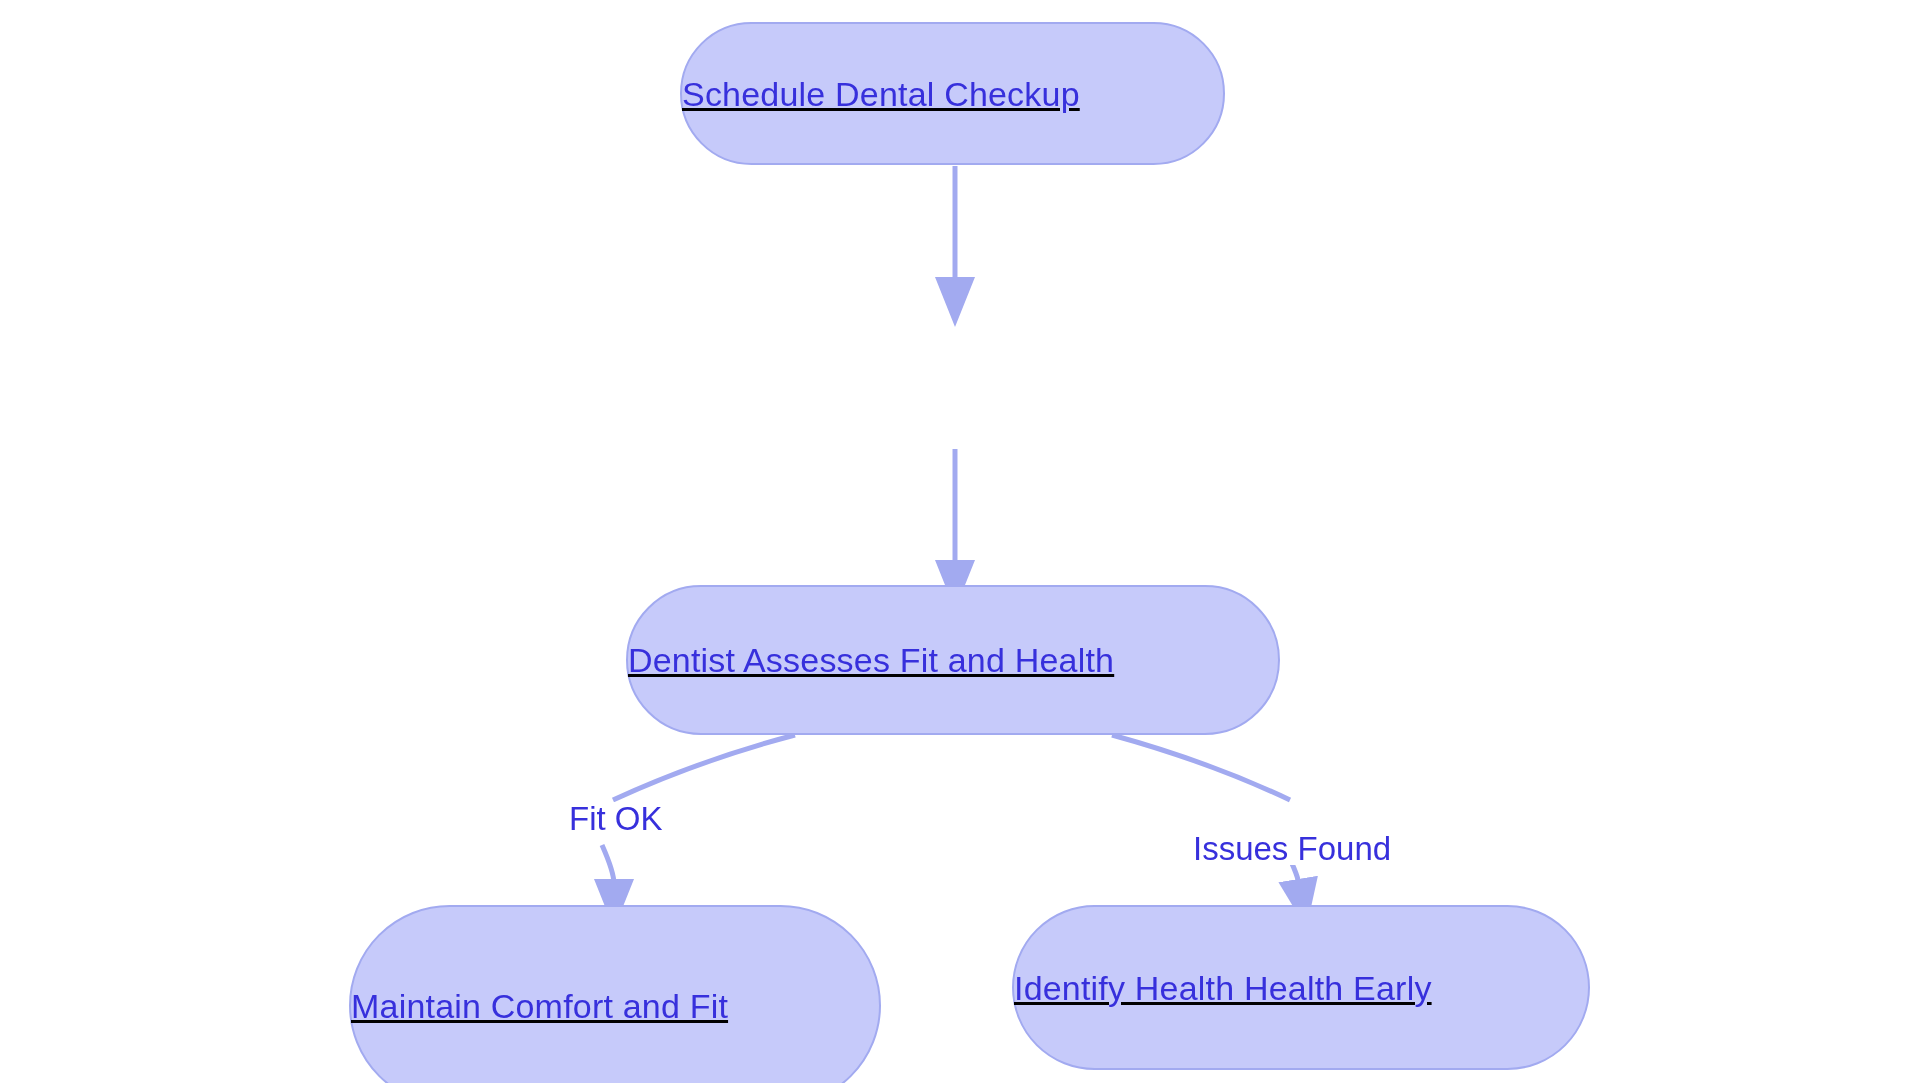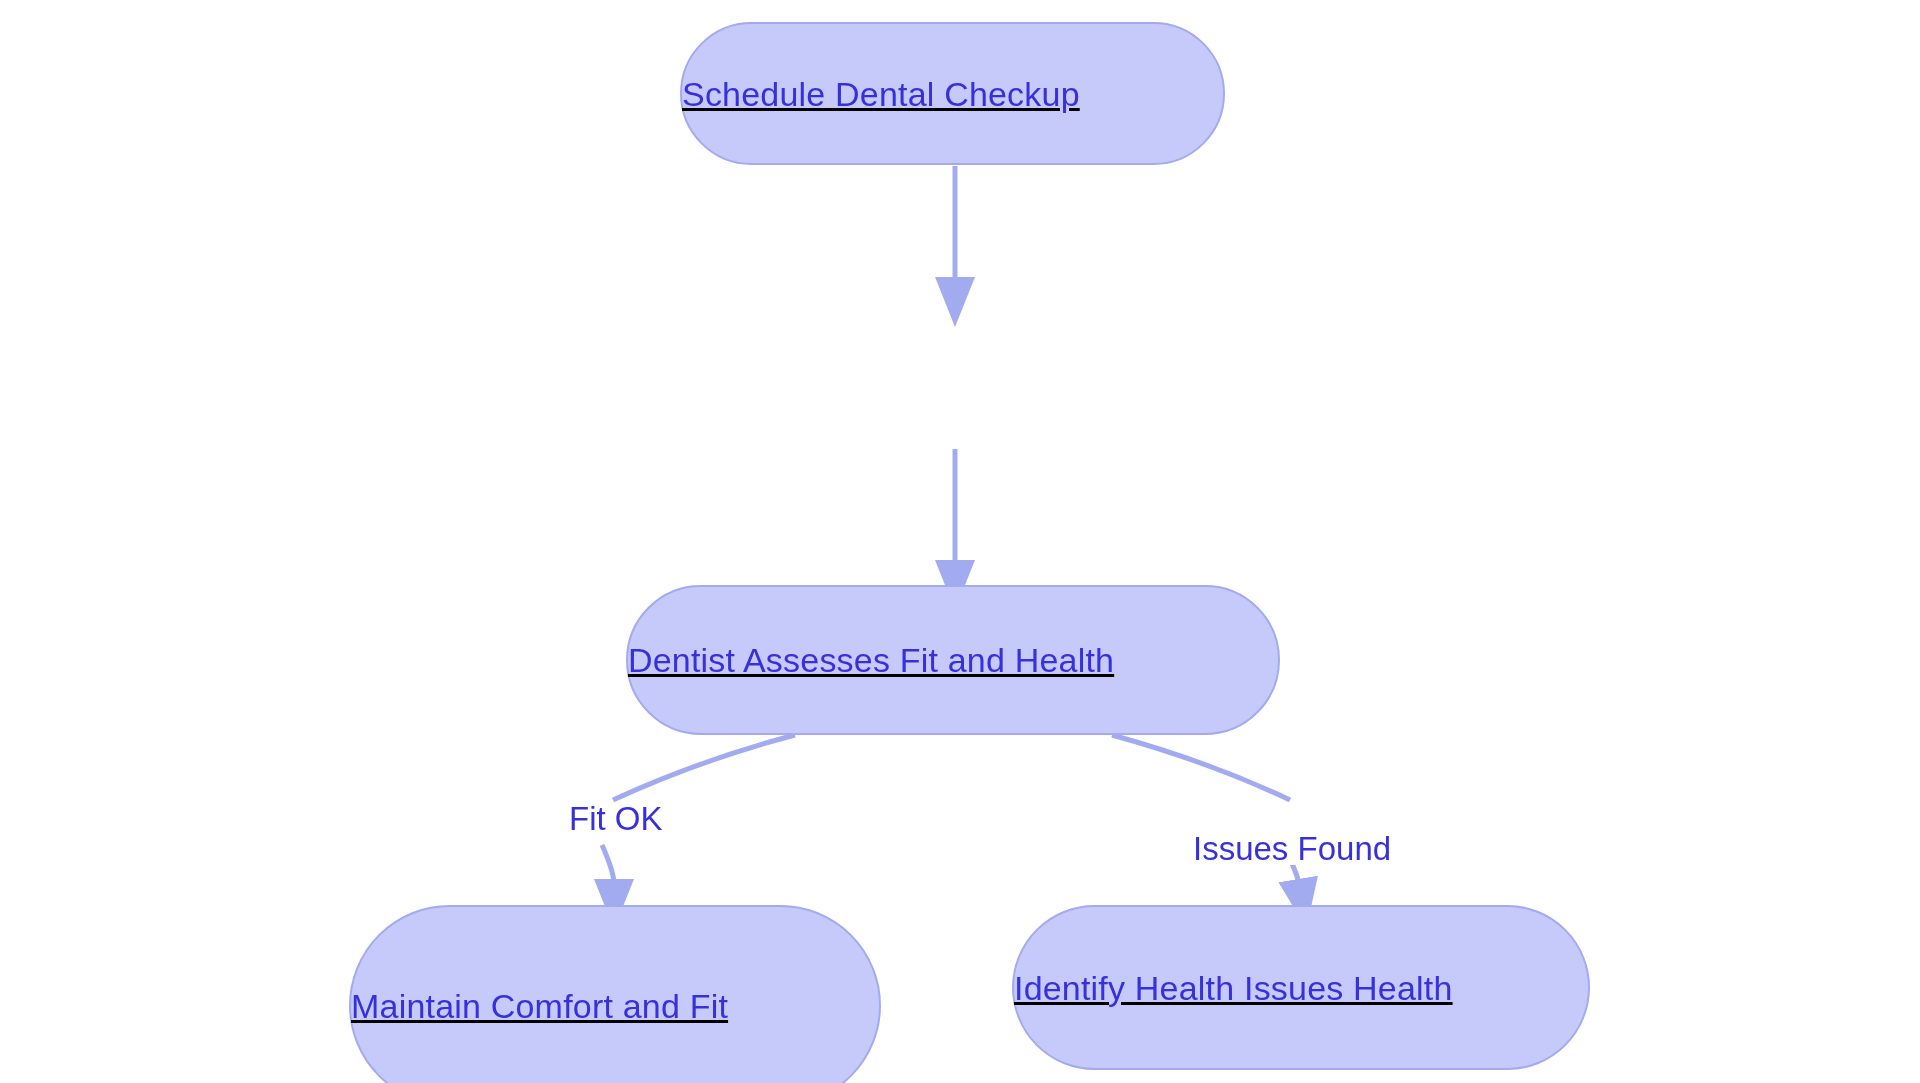--- a/index.html
+++ b/index.html
@@ -96,20 +96,20 @@
 
   <div class="node-shape" style="left:626px; top:585px; width:654px; height:150px;">
     <span class="node-label">Dentist Assesses Fit and Health</span>
   </div>
 
   <div class="node-shape" style="left:349px; top:905px; width:532px; height:201px;">
     <span class="node-label">Maintain Comfort and Fit</span>
   </div>
 
   <div class="node-shape" style="left:1012px; top:905px; width:578px; height:165px;">
-    <span class="node-label">Identify Health Issues Health</span>
+    <span class="node-label">Identify Health Health Early</span>
   </div>
 
   <span class="edge-label" style="left:566px; top:802px;">Fit OK</span>
 
   <span class="edge-label" style="left:1190px; top:832px;">Issues Found</span>
 
 </div>
 
 </body></html>

